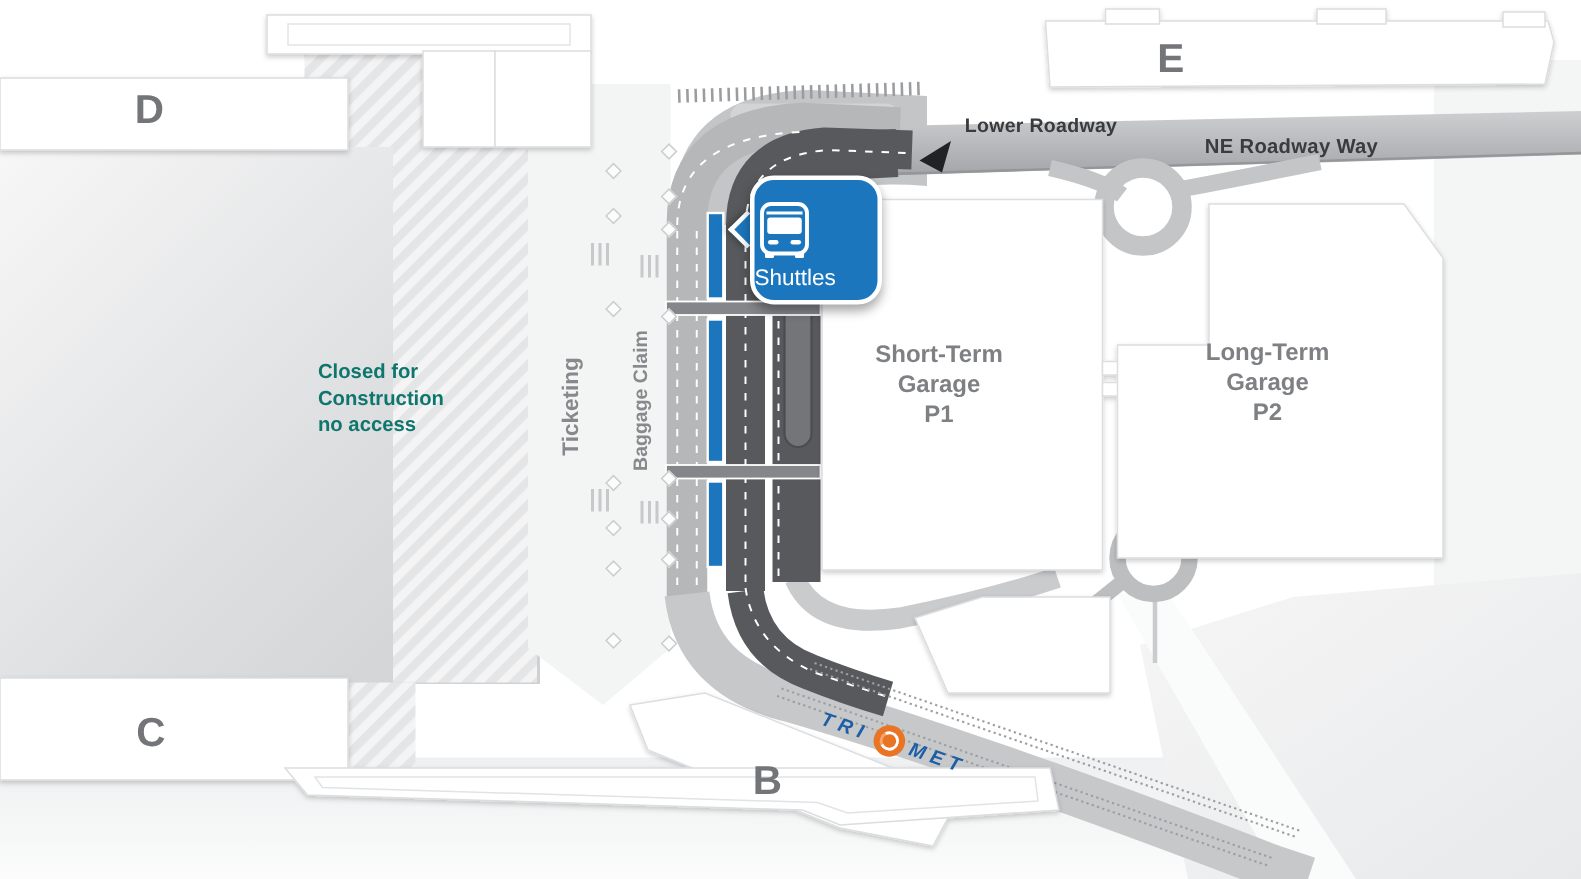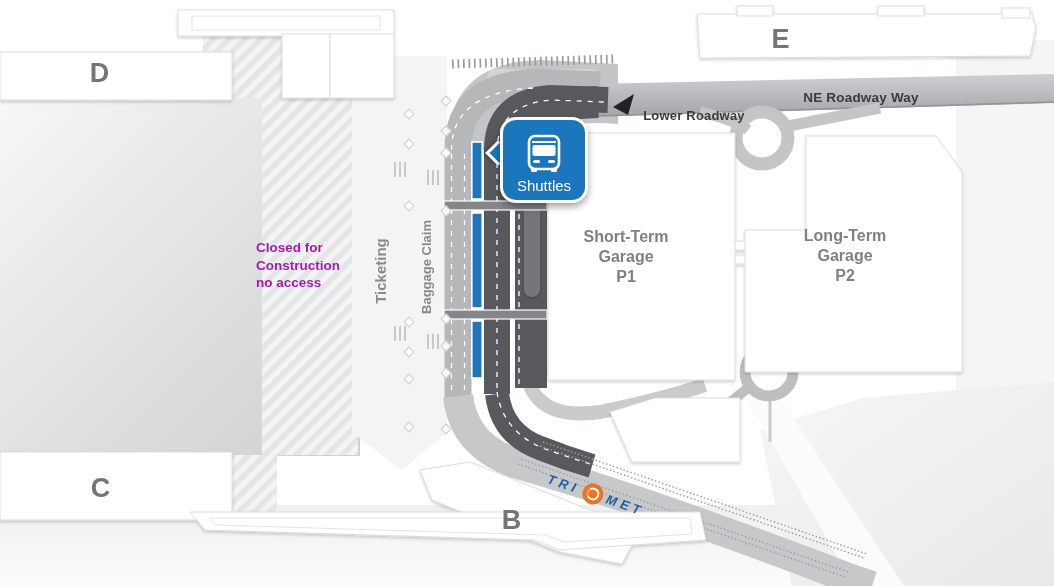--- a/index.html
+++ b/index.html
@@ -13,32 +13,32 @@
   
   svg.map{position:absolute;left:0;top:0;}
   
   .lbl{position:absolute;transform:translate(-50%,-50%);color:#7e8083;font-weight:bold;
        text-align:center;white-space:nowrap;line-height:20px;}
   .concourse{font-size:27px;color:#737578;letter-spacing:1px;}
   .garage{font-size:16px;}
   .small-garage{font-size:14.5px;line-height:18px;}
   .roadtxt{font-size:13px;color:#3a3b3d;letter-spacing:.2px;}
   .rot{transform:translate(-50%,-50%) rotate(-90deg);}
-  .construction-lbl{position:absolute;left:212px;top:239px;color:#a21caf;font-weight:bold;
-       font-size:13.5px;line-height:17.5px;text-align:left;margin-left:44px;}
+  .construction-lbl{position:absolute;left:212px;top:239px;color:#0f766e;font-weight:bold;
+       font-size:13.5px;line-height:17.5px;text-align:left;}
   
   .dm{position:absolute;width:8px;height:8px;background:#fcfcfd;border:1.5px solid #cbccce;
       transform:rotate(45deg);}
   .door{position:absolute;width:12px;height:15px;border-left:2px solid #c7c8ca;
         border-right:2px solid #c7c8ca;}
   .door i{display:block;width:2px;height:100%;margin:0 auto;background:#c7c8ca;}
   
   .badge{position:absolute;left:500px;top:117px;width:88px;height:86px;background:#1b76bd;
      border:3px solid #fff;border-radius:16px;box-shadow:0 4px 7px rgba(0,0,0,.35);
-     display:flex;flex-direction:column;align-items:center;justify-content:flex-end;z-index:6;}
+     display:flex;flex-direction:column;justify-content:flex-end;z-index:6;}
   .badge-tail{position:absolute;left:489px;top:144px;width:18px;height:18px;background:#1b76bd;
      border-left:3px solid #fff;border-bottom:3px solid #fff;transform:rotate(45deg);z-index:5;
      box-shadow:-2px 2px 4px rgba(0,0,0,.25);}
   .badge-label{color:#fff;font-size:15px;font-weight:normal;margin:2px 0 6px 0;}
   .badge svg{margin-top:7px;}
   
   .trimet{position:absolute;left:548px;top:468px;display:flex;align-items:center;gap:4px;
      transform:rotate(19deg);transform-origin:left center;z-index:4;}
   .trimet .word{color:#1d5fa7;font-weight:bold;font-style:italic;font-size:13px;letter-spacing:4px;}
   .tm-circle{width:21px;height:21px;border-radius:50%;background:#e87424;position:relative;}
@@ -195,21 +195,21 @@
 
 <div class="construction-lbl">
   <div>Closed for</div>
   <div>Construction</div>
   <div>no access</div>
 </div>
 
 <div class="lbl rot" style="left:381px;top:271px;font-size:15px;color:#87898c">Ticketing</div>
 <div class="lbl rot" style="left:427px;top:267px;font-size:13px;color:#87898c">Baggage Claim</div>
 
-<div class="lbl roadtxt" style="left:694px;top:116px">Lower Roadway</div>
+<div class="lbl roadtxt" style="left:694px;top:84px">Lower Roadway</div>
 <div class="lbl roadtxt" style="left:861px;top:98px;font-size:13.5px">NE Roadway Way</div>
 
 <div class="lbl garage" style="left:626px;top:257px">
   <div>Short-Term</div>
   <div>Garage</div>
   <div>P1</div>
 </div>
 <div class="lbl garage" style="left:845px;top:256px">
   <div>Long-Term</div>
   <div>Garage</div>

